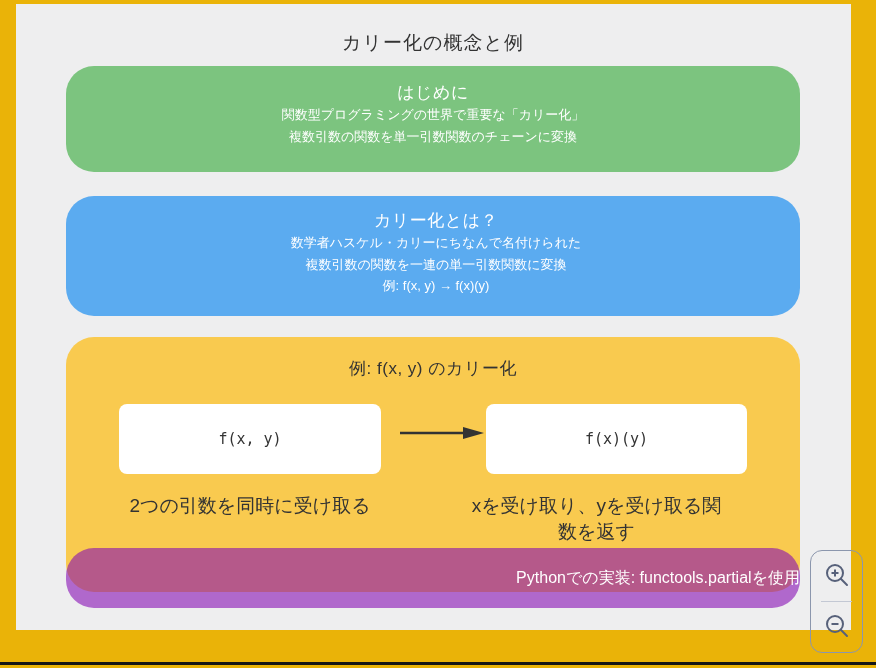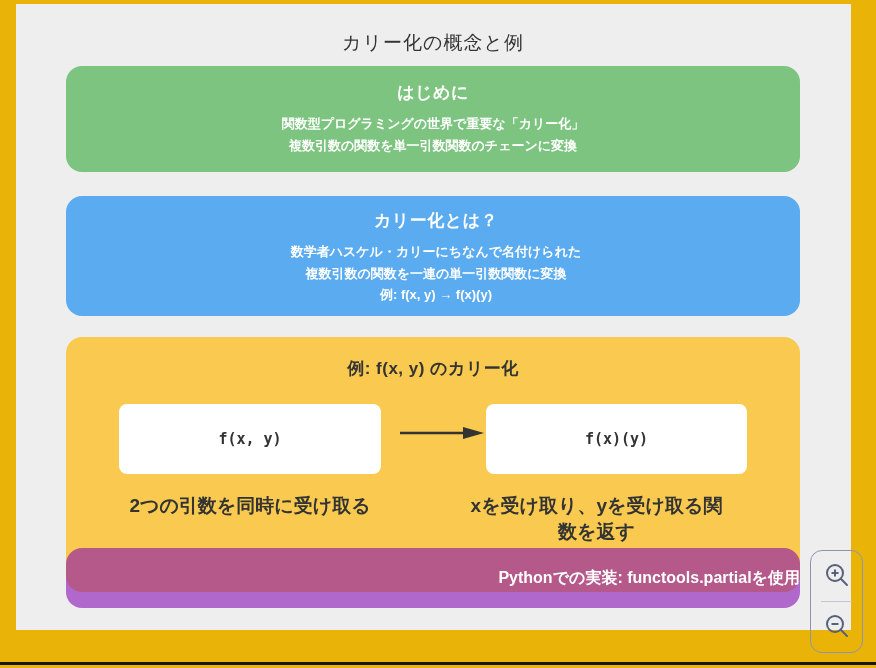--- a/index.html
+++ b/index.html
@@ -26,31 +26,30 @@
     text-align: center;
     font-size: 19px;
     letter-spacing: 1px;
     color: #333333;
   }
 
   .node {
     position: absolute;
     left: 50px;
     width: 734px;
-    border-radius: 16px;
+    border-radius: 28px;
     text-align: center;
-    font-weight: bold;
   }
   .node-green  { top: 62px;  height: 106px; background: #7cc47f; color: #ffffff; }
   .node-blue   { top: 192px; height: 120px; background: #5babf0; color: #ffffff; padding-left: 6px; }
   .node-yellow { top: 333px; height: 255px; background: #f9ca4f; color: #333333; }
 
   .node-title { font-size: 17px; padding-top: 15px; letter-spacing: 0.5px; }
   .node-blue .node-title { padding-top: 13px; }
-  .node-body { margin-top: 9px; font-size: 13px; line-height: 21.5px; }
+  .node-body { font-size: 13px; line-height: 21.5px; }
 
   .node-yellow .node-title { padding-top: 20px; }
 
   .code-box {
     position: absolute;
     top: 67px;
     height: 70px;
     background: #ffffff;
     border-radius: 8px;
     display: flex; align-items: center; justify-content: center;

